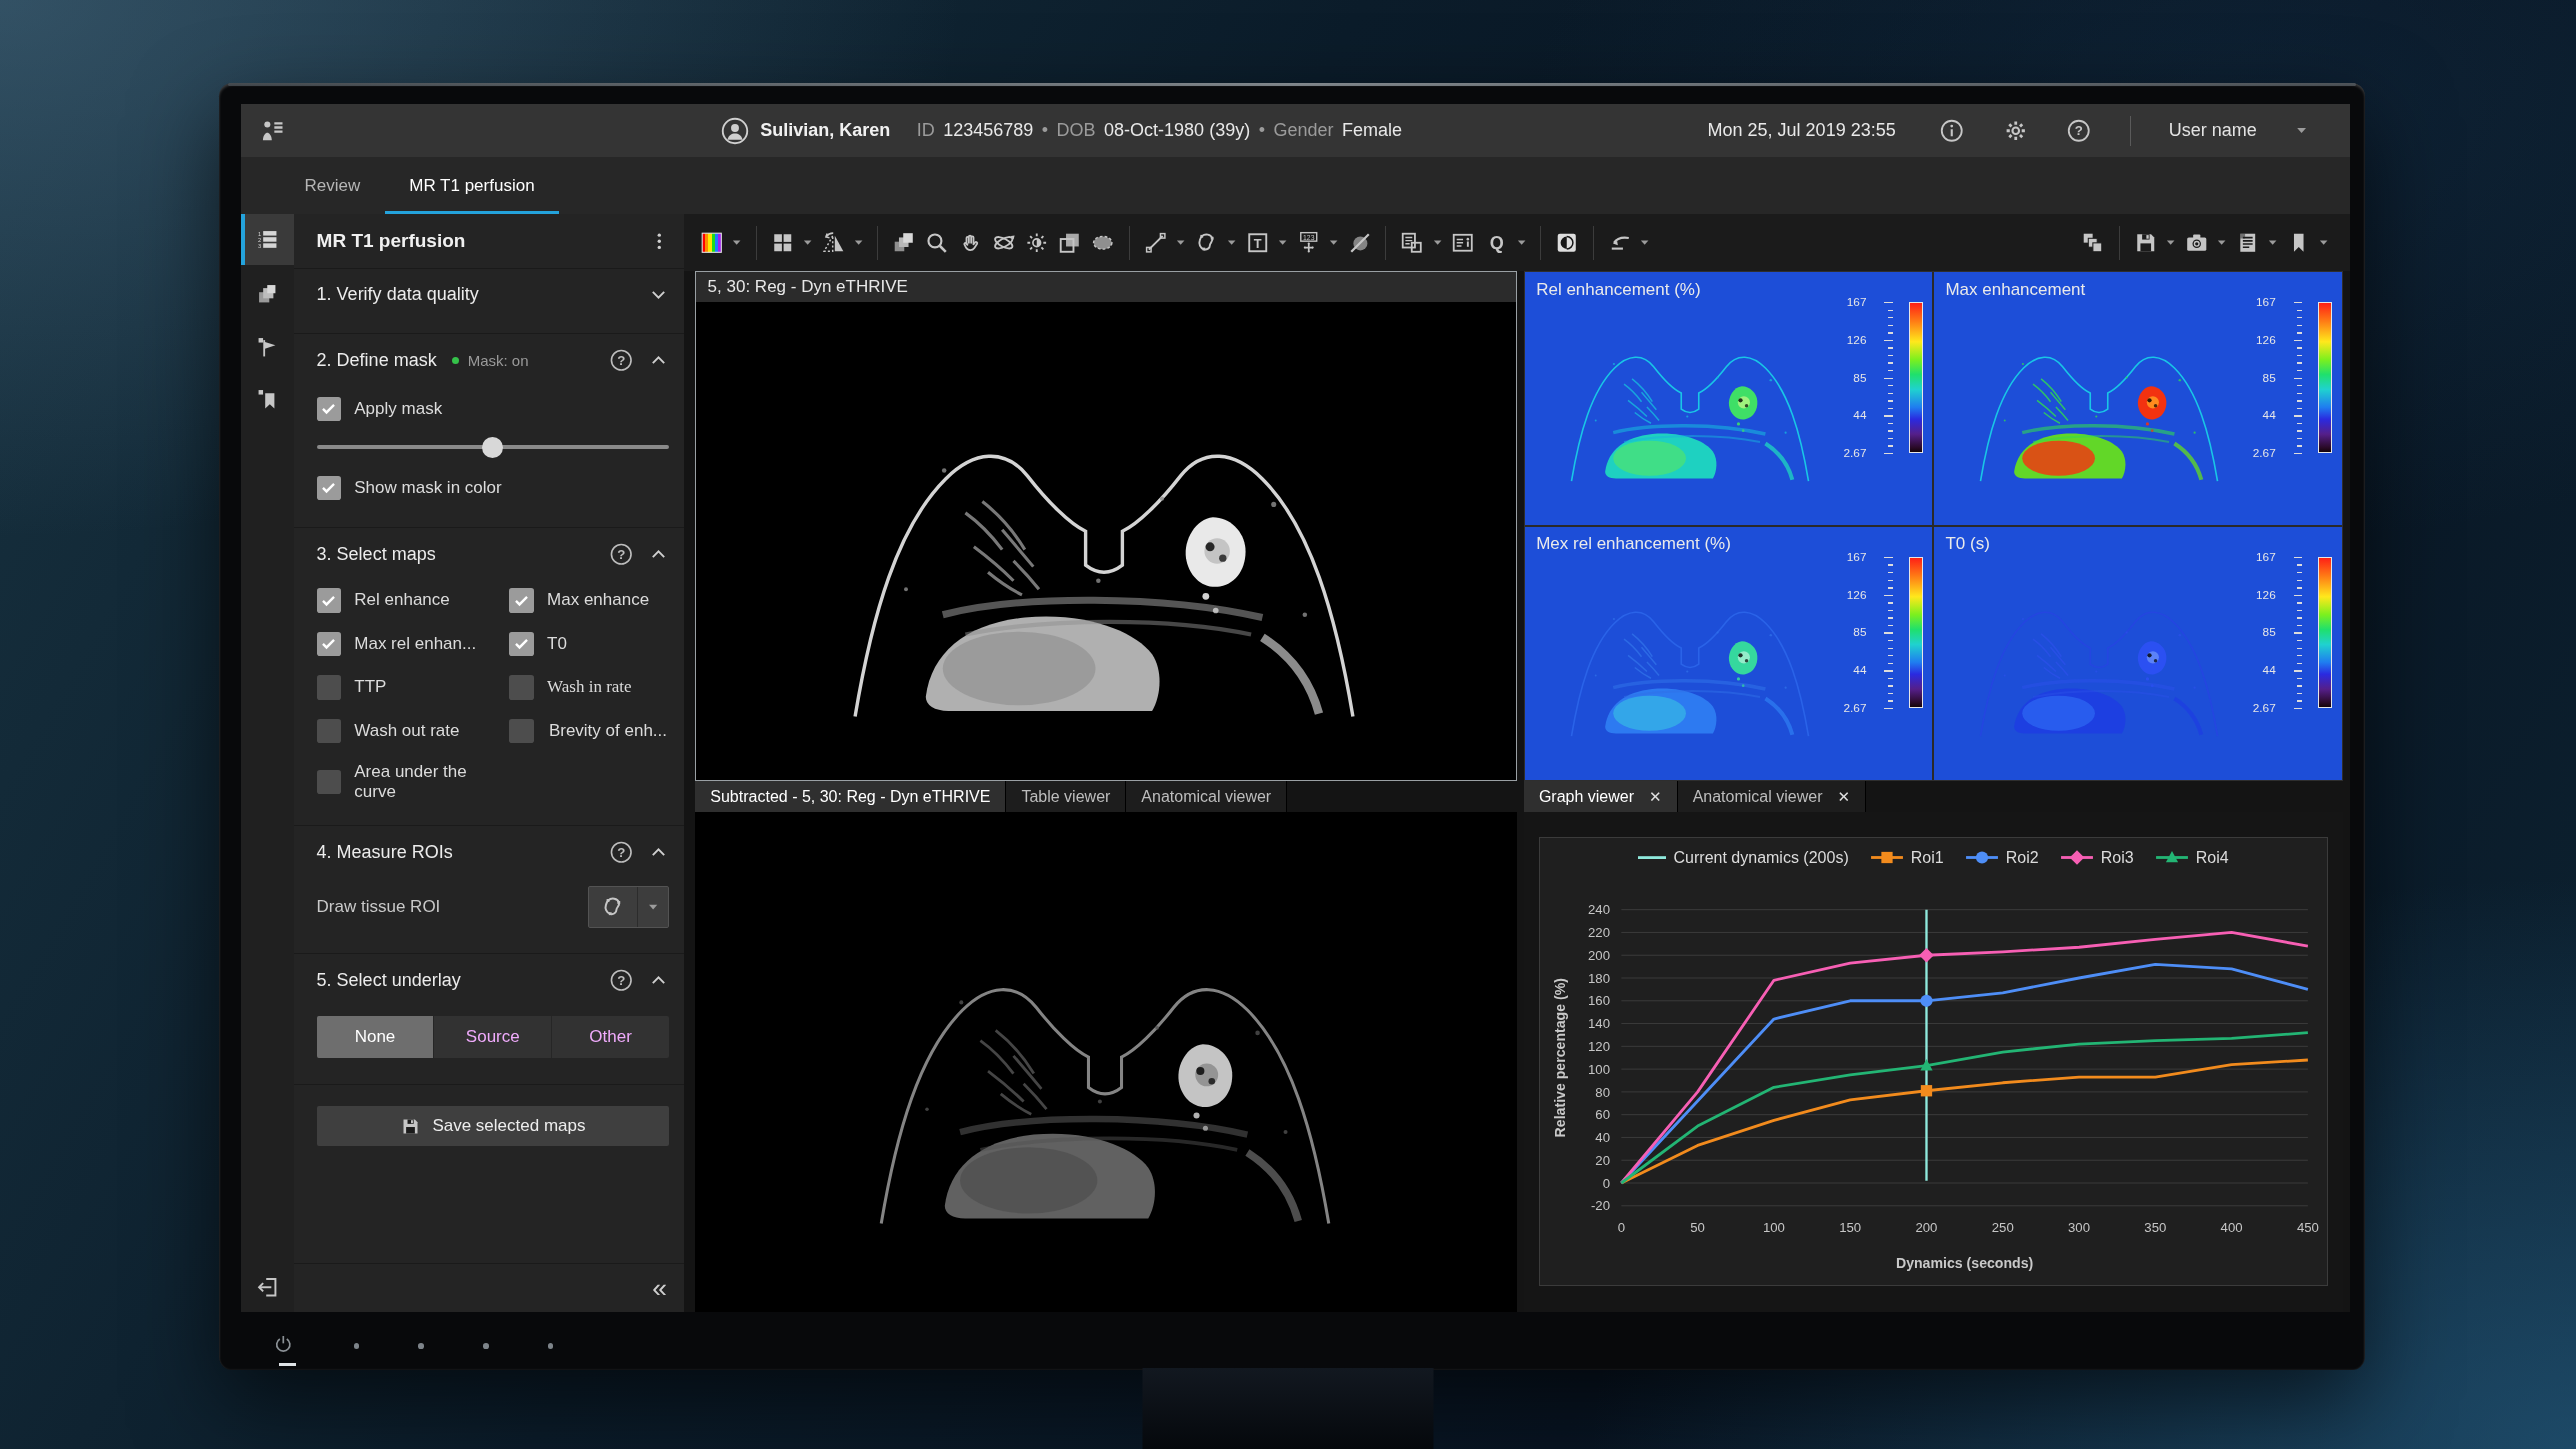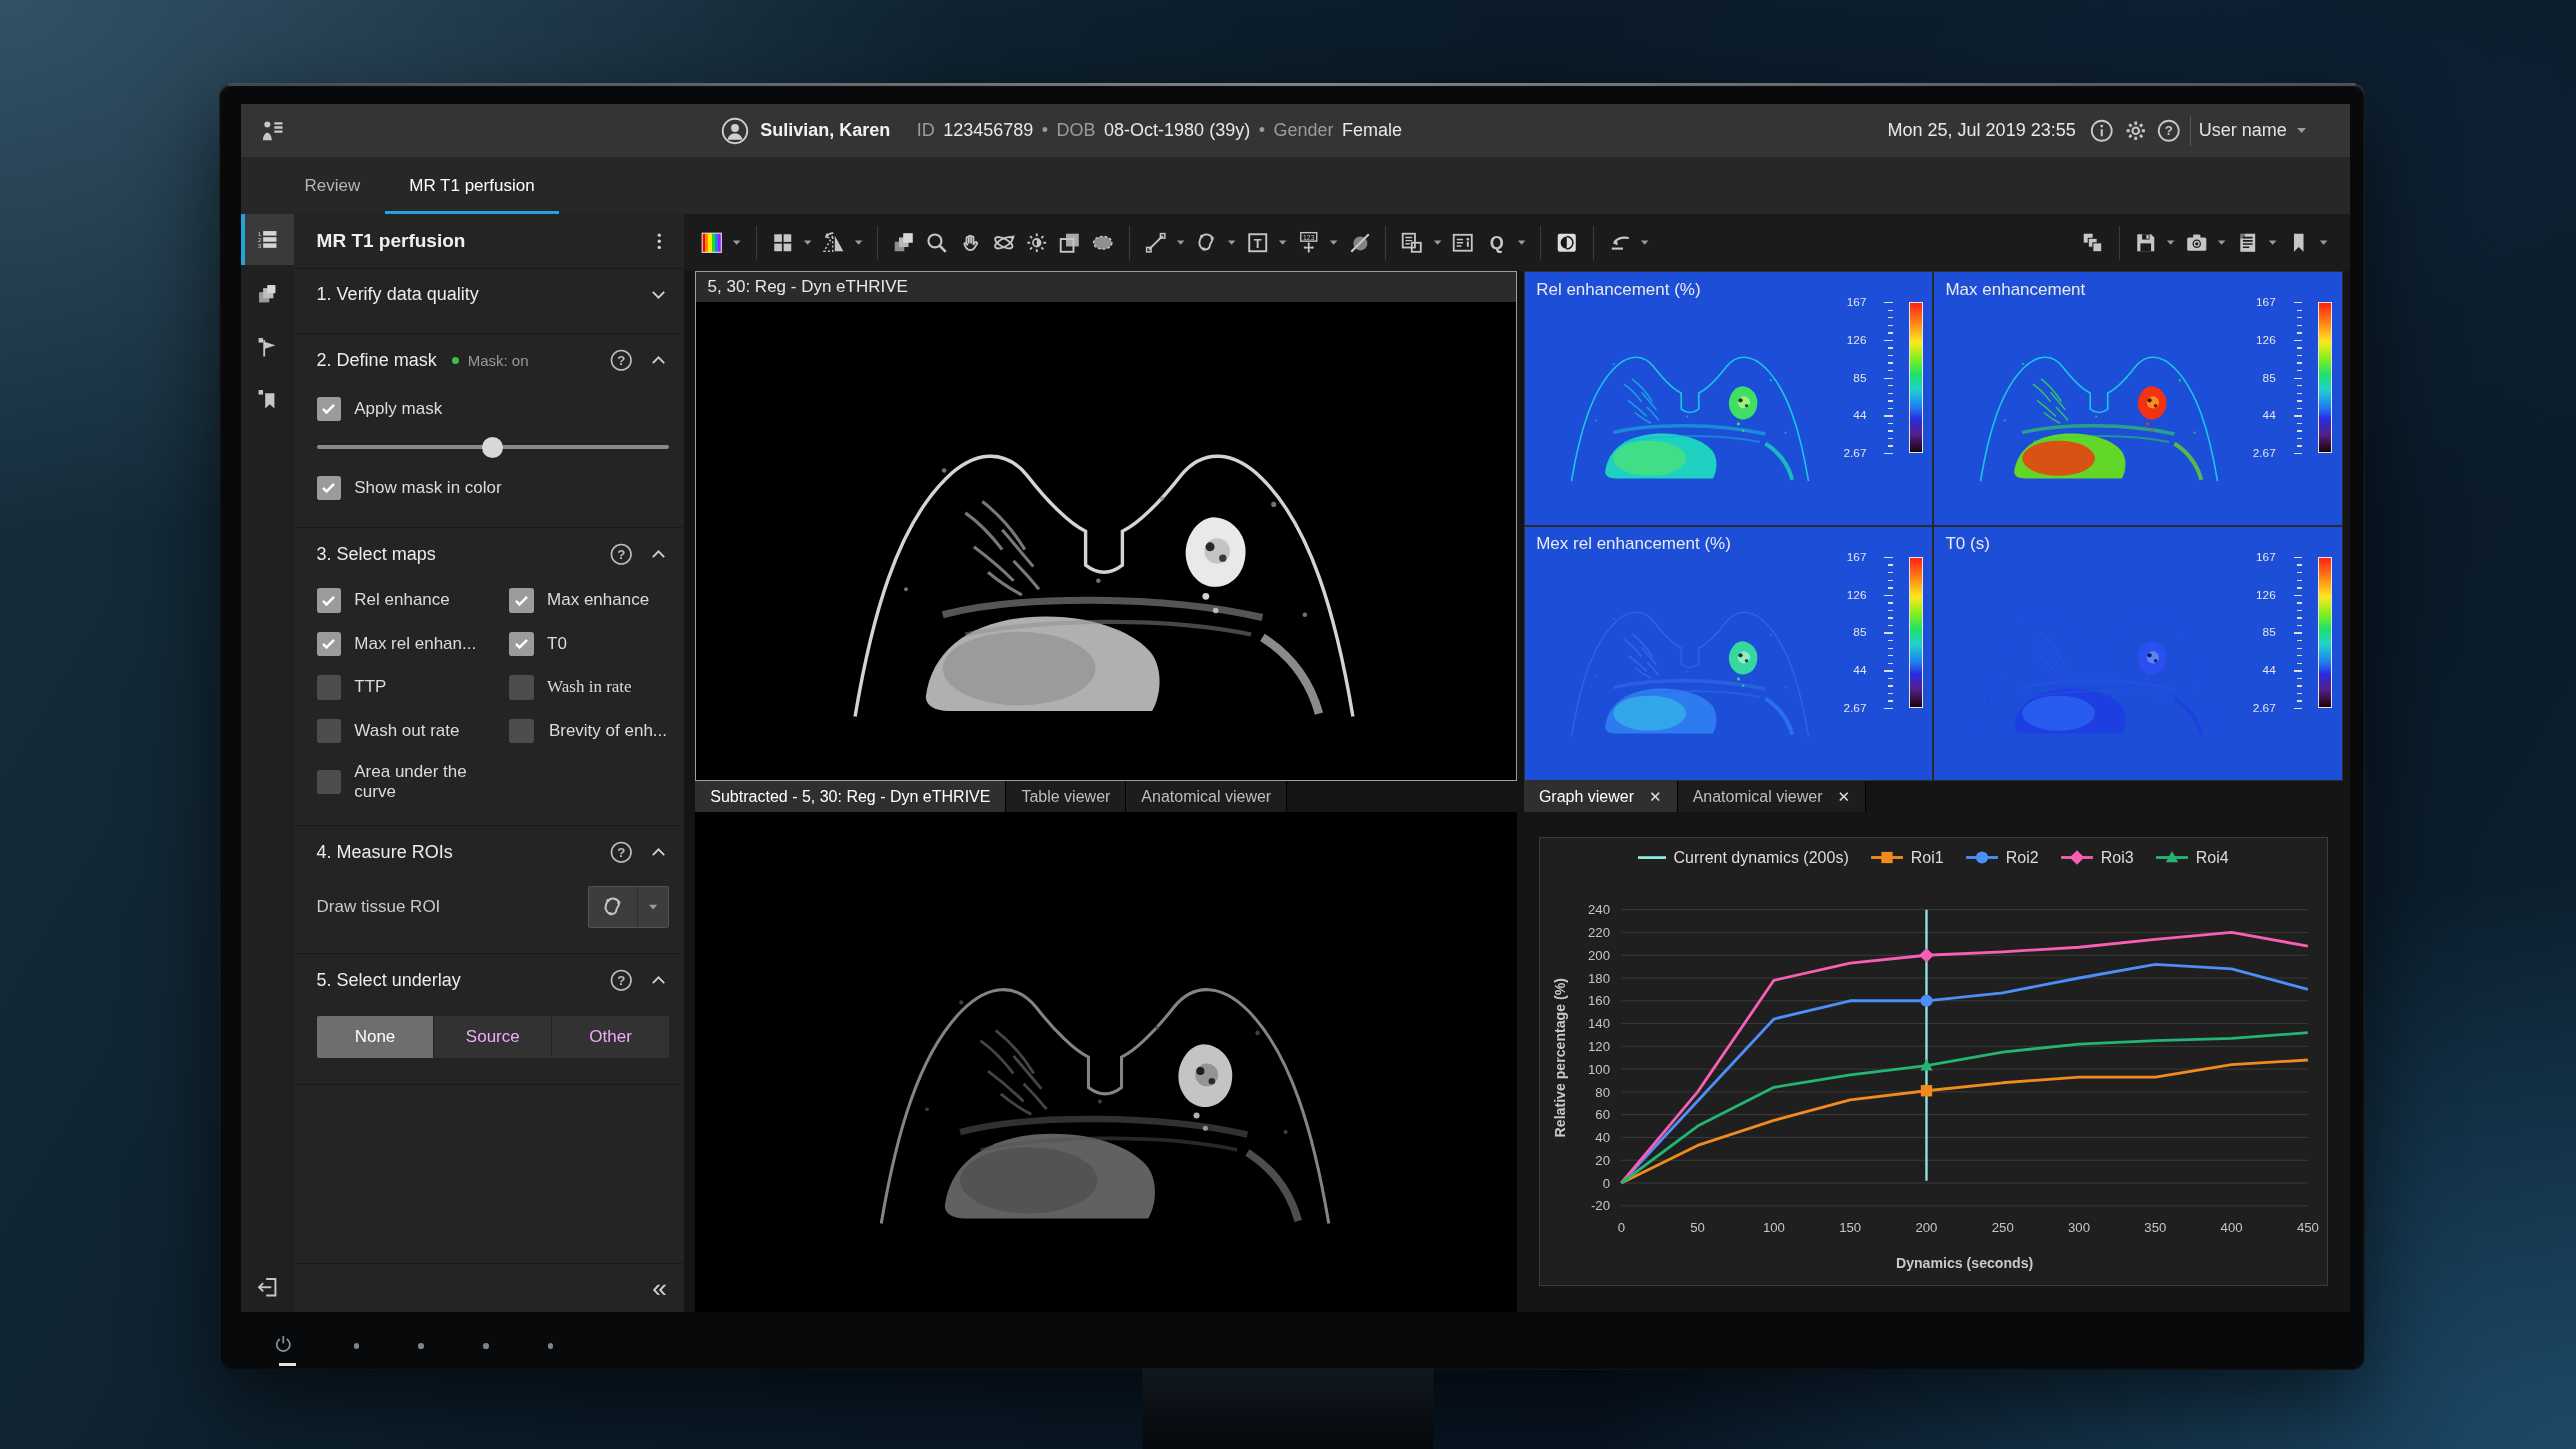--- a/index.html
+++ b/index.html
@@ -24,21 +24,21 @@
   .mon-led { position:absolute; left:60px; bottom:3.8px; width:17px; height:2.8px; background:#dfe3e6; }
   .screen { position:absolute; left:22px; top:21px; width:2109px; height:1208px; background:#141414; overflow:hidden; }
 
   
   .app-header { position:relative; height:53px; background:#343434; display:flex; align-items:center; }
   .brand { margin-left:17px; display:flex; align-items:center; }
   .patient { position:absolute; left:480px; display:flex; align-items:center; gap:11.3px; font-size:18px; }
   .p-name { color:#f1f1f1; font-weight:700; margin-right:15px; }
   .p-dim { color:#9b9b9b; } .p-val { color:#e8e8e8; }
   .p-meta { display:flex; gap:8.5px; align-items:center; }
-  .header-right { position:absolute; right:42px; display:flex; align-items:center; gap:8px; }
+  .header-right { position:absolute; right:42px; display:flex; align-items:center; gap:38px; }
   .hdr-time { color:#e9e9e9; font-size:18px; margin-right:5.7px; }
   .hdr-sep { width:0.9px; height:30px; background:#5a5a5a; }
   .hdr-user { color:#e3e3e3; font-size:18px; }
   .icon-btn { display:flex; align-items:center; justify-content:center; }
 
   
   .nav-tabs { height:57px; background:#272727; display:flex; align-items:stretch; padding-left:39px; }
   .nav-tab { position:relative; display:flex; align-items:center; padding:0 24.5px; font-size:17px; color:#b5b5b5; cursor:default; }
   .nav-tab.active { color:#ffffff; }
   .nav-tab.active::after { content:""; position:absolute; left:0; right:0; bottom:0; height:2.8px; background:#24A3DC; }
@@ -452,20 +452,33 @@
                     </span>
                 </span>
               </div>
               <div class="seg" id="segCtl">
                   <div class="seg-opt sel">None</div>
                   <div class="seg-opt">Source</div>
                   <div class="seg-opt">Other</div>
                 </div>
             </section>
 
+            <div class="save-row">
+              <button class="save-btn" style="border:none;font-family:inherit;">
+                <span class="icon-btn" id="saveIcon">
+                    <svg viewBox="0 0 24 24" width="21" height="21">
+                      <path d="M4 4h13l3 3v13H4z" fill="#c6c6c6"></path>
+                      <rect x="8.6" y="4" width="7" height="5" fill="#1b1b1b"></rect>
+                      <rect x="12.6" y="4.8" width="2.2" height="3.4" fill="#c6c6c6"></rect>
+                      <rect x="7" y="12.6" width="10" height="7.4" fill="#1b1b1b"></rect>
+                    </svg>
+                  </span>
+                <span>Save selected maps</span>
+              </button>
+            </div>
             <div class="panel-fill"></div>
             <div class="panel-bottom">
               <span class="collapse-glyph">«</span>
             </div>
           </div>
         </aside>
 
         <section class="right">
           <div class="toolbar" id="toolbar">
               <div class="tb-item">

